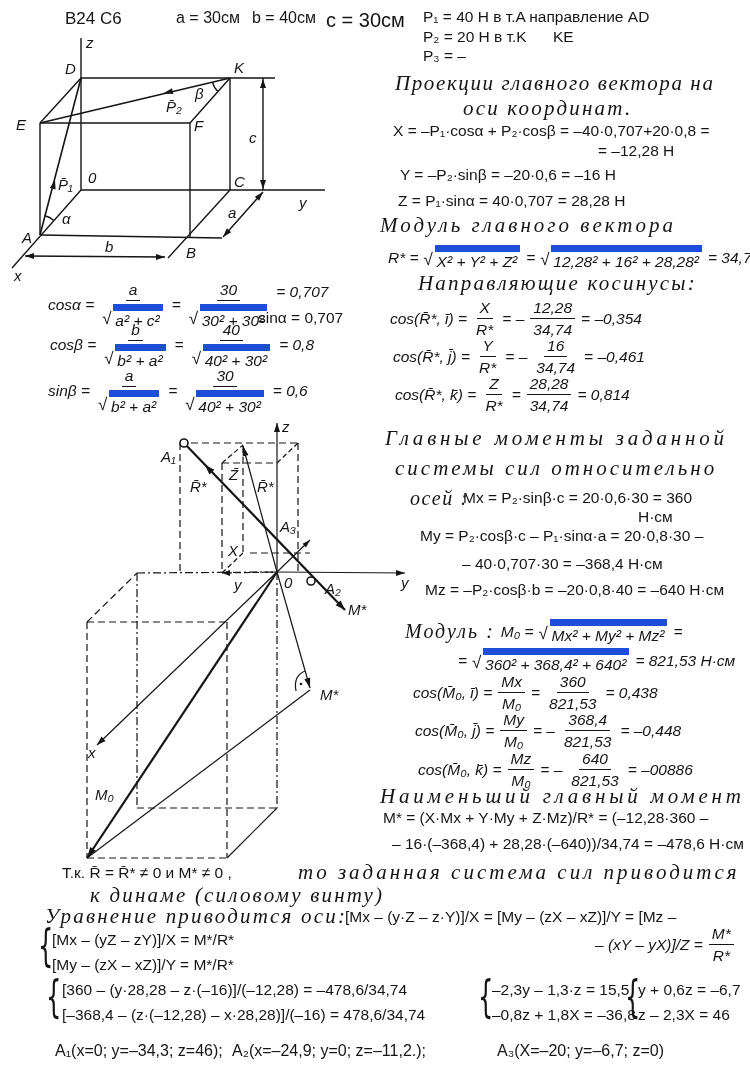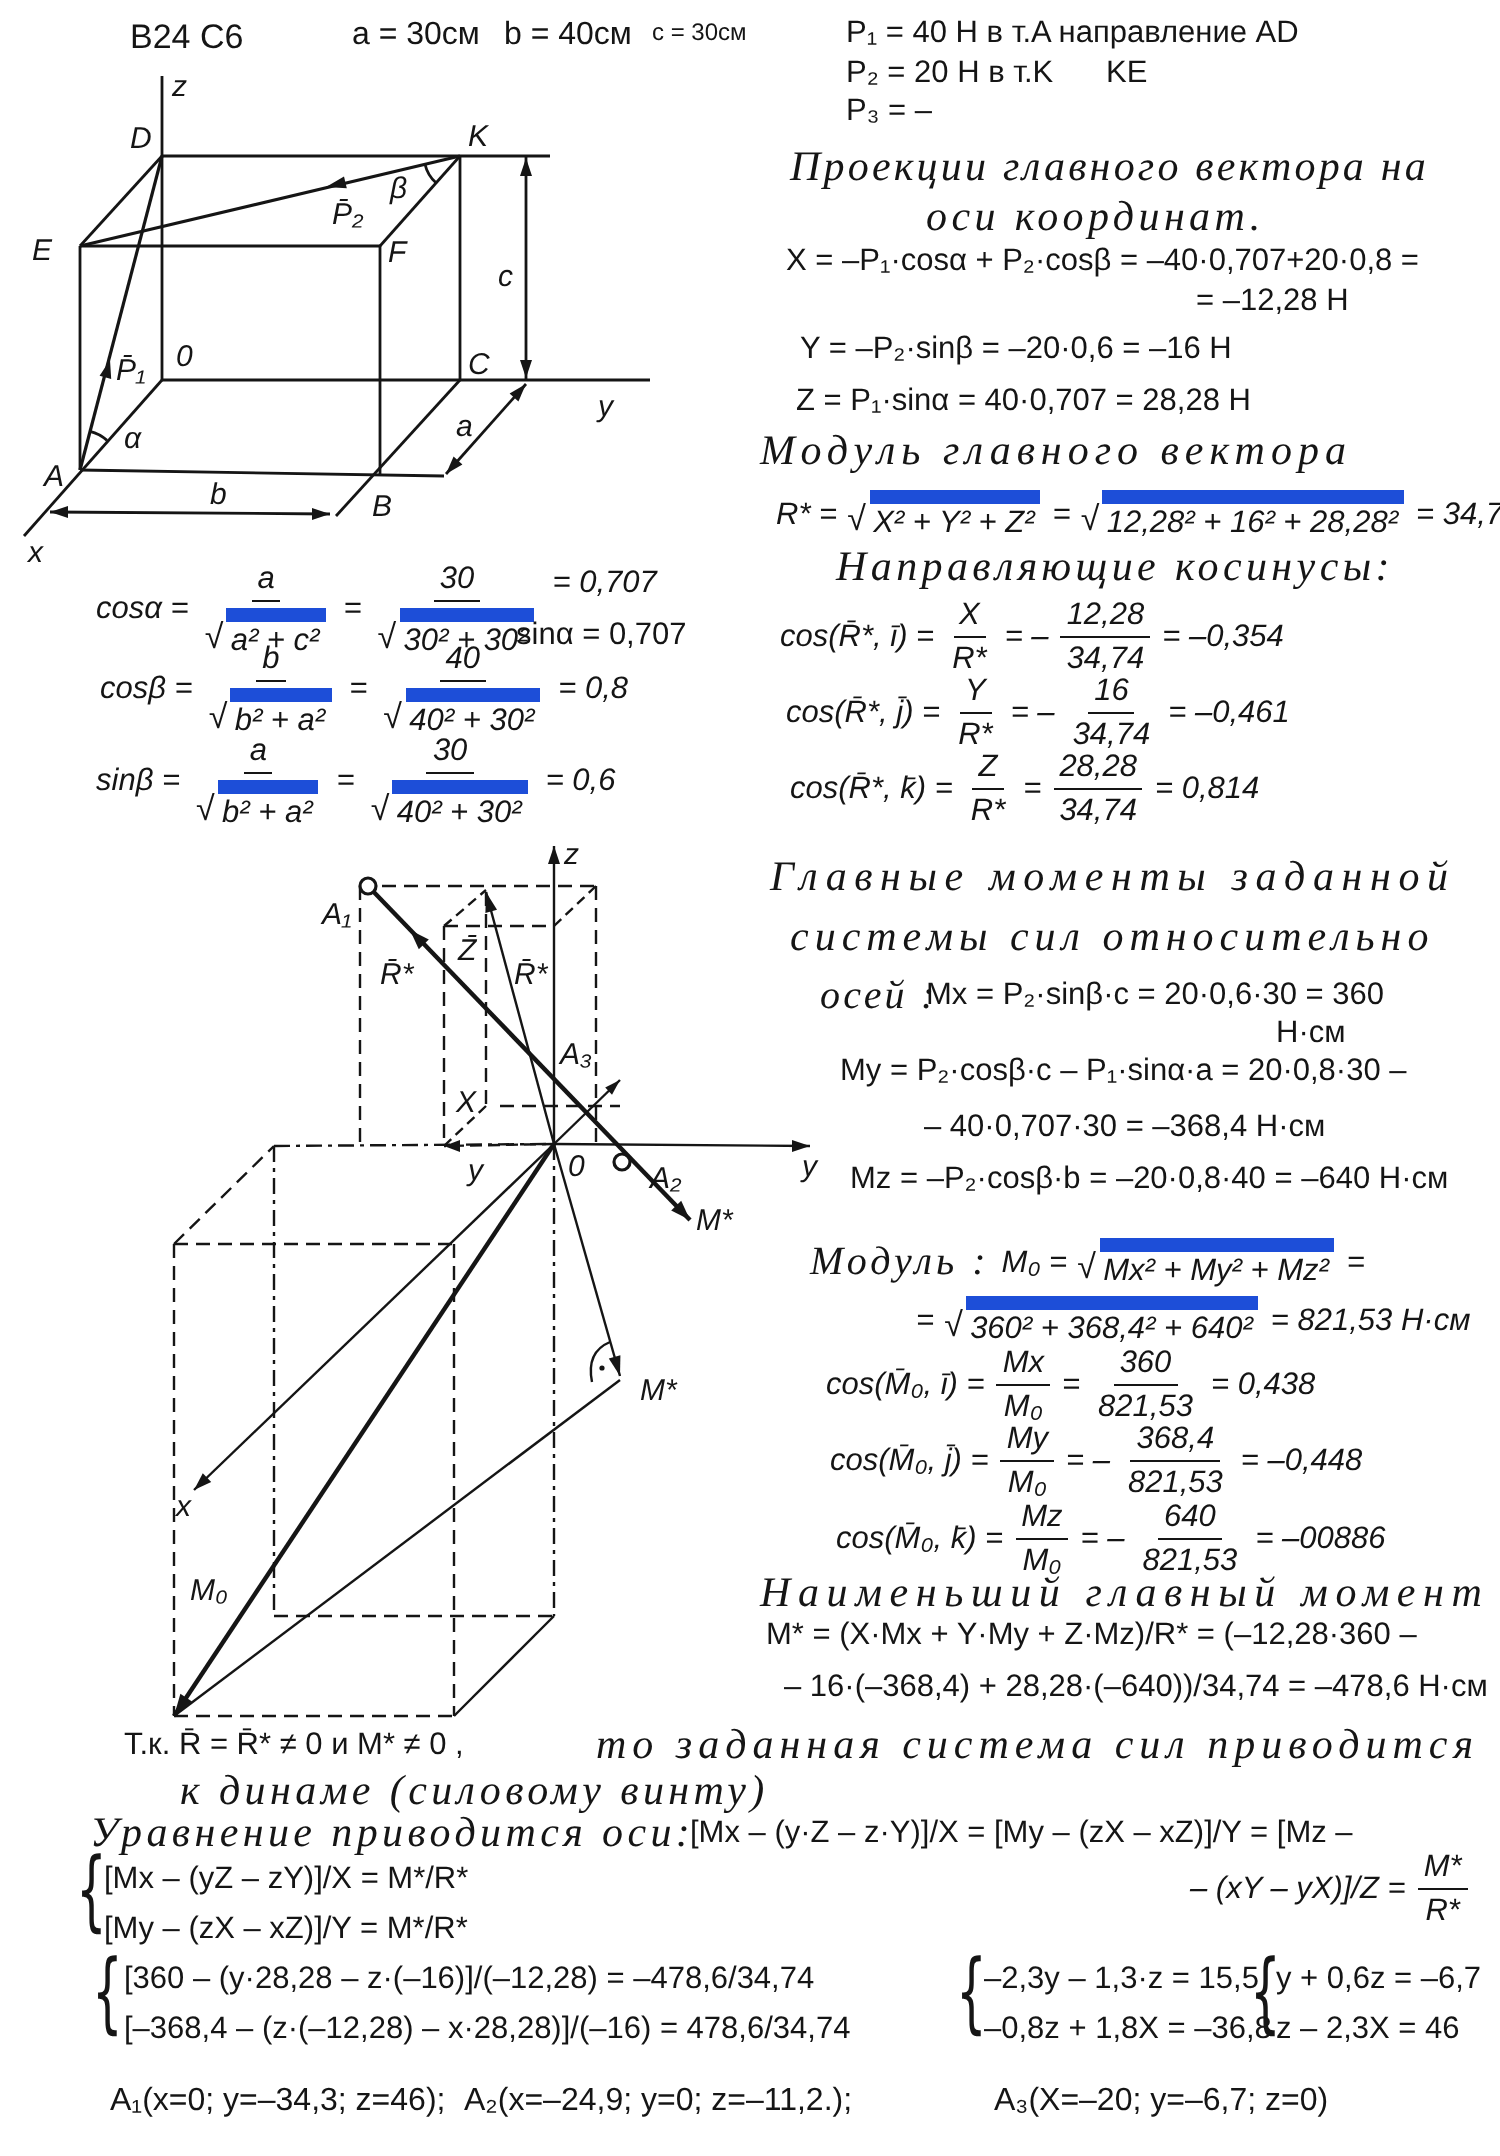--- a/index.html
+++ b/index.html
@@ -147,21 +147,21 @@
       <text x="320" y="700">M*</text>
       <text x="88" y="758">x</text>
       <text x="401" y="588">y</text>
       <text x="95" y="800">M₀</text>
     </g>
   </svg>
 
   <span class="t up" style="left:65px;top:10px">B24 C6</span>
   <span class="t" style="left:176px;top:10px;font-size:16px">a = 30см</span>
   <span class="t" style="left:252px;top:10px;font-size:16px">b = 40см</span>
-  <span class="t" style="left:326px;top:10px;font-size:12px">c = 30см</span>
+  <span class="t" style="left:326px;top:10px;font-size:20px">c = 30см</span>
   <span class="t" style="left:423px;top:9px">P₁ = 40 H  в т.A  направление AD</span>
   <span class="t" style="left:423px;top:29px">P₂ = 20 H  в т.K</span>
   <span class="t" style="left:553px;top:29px">KE</span>
   <span class="t" style="left:423px;top:48px">P₃ = –</span>
 
   <div class="row" style="left:48px;top:282px">
     <span>cosα =</span>
     <span class="frac">
       <span class="num">a</span>
       <span class="den"><span class="rad">a² + c²</span></span>

